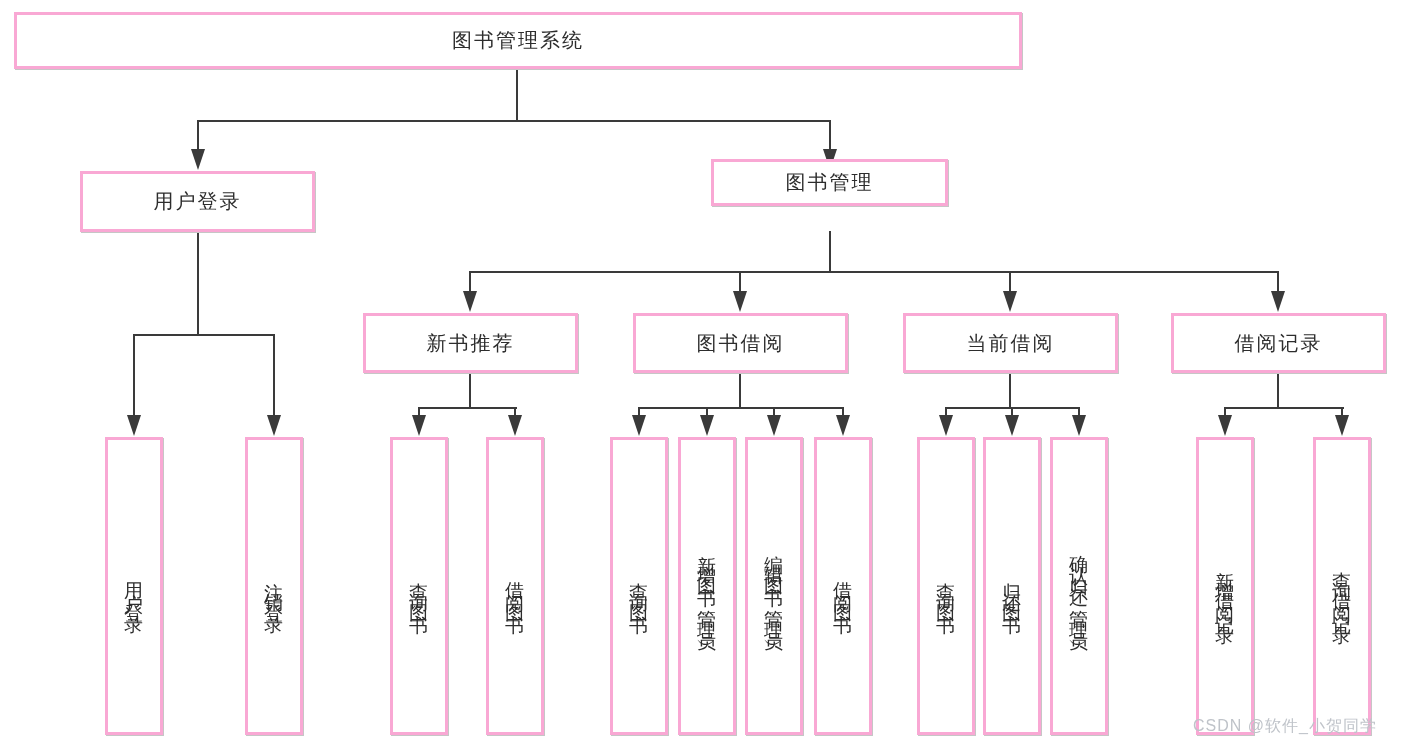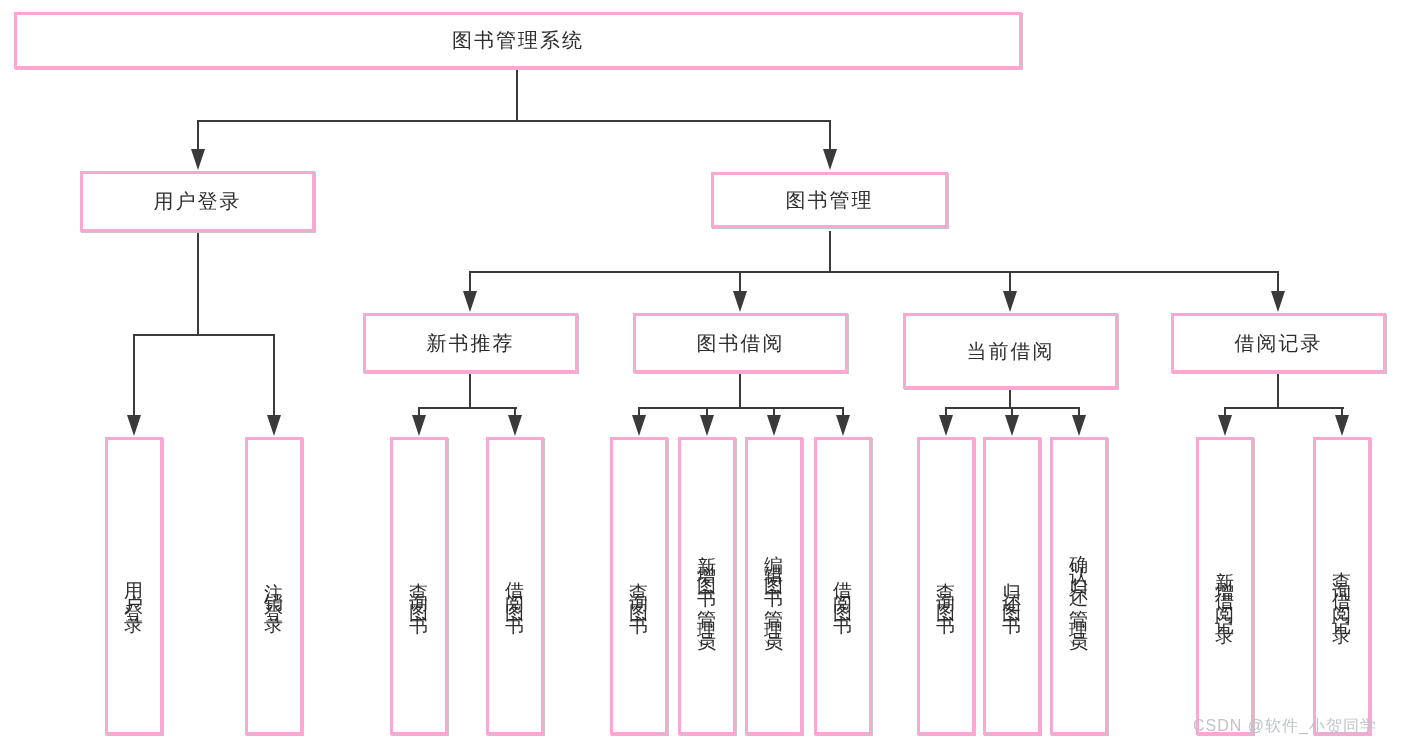--- a/index.html
+++ b/index.html
@@ -69,21 +69,21 @@
   <div class="node" style="left:14px; top:12px; width:1008px; height:57px;">图书管理系统</div>
 
   <div class="vline" style="left:516px; top:68px; height:53px;"></div>
   <div class="hline" style="left:197px; top:120px; width:634px;"></div>
   <div class="vline" style="left:197px; top:120px; height:31px;"></div>
   <div class="vline" style="left:829px; top:120px; height:31px;"></div>
   <div class="arrow" style="left:191px; top:149px;"></div>
   <div class="arrow" style="left:823px; top:149px;"></div>
 
   <div class="node" style="left:80px; top:171px; width:235px; height:61px;">用户登录</div>
-  <div class="node" style="left:711px; top:172px; width:237px; height:56px;">图书管理</div>
+  <div class="node" style="left:711px; top:159px; width:237px; height:47px;">图书管理</div>
 
   <div class="vline" style="left:197px; top:231px; height:105px;"></div>
   <div class="hline" style="left:133px; top:334px; width:142px;"></div>
   <div class="vline" style="left:133px; top:334px; height:83px;"></div>
   <div class="vline" style="left:273px; top:334px; height:83px;"></div>
   <div class="arrow" style="left:127px; top:415px;"></div>
   <div class="arrow" style="left:267px; top:415px;"></div>
 
   <div class="vline" style="left:829px; top:231px; height:42px;"></div>
   <div class="hline" style="left:469px; top:271px; width:810px;"></div>
@@ -91,21 +91,21 @@
   <div class="vline" style="left:739px; top:271px; height:22px;"></div>
   <div class="vline" style="left:1009px; top:271px; height:22px;"></div>
   <div class="vline" style="left:1277px; top:271px; height:22px;"></div>
   <div class="arrow" style="left:463px; top:291px;"></div>
   <div class="arrow" style="left:733px; top:291px;"></div>
   <div class="arrow" style="left:1003px; top:291px;"></div>
   <div class="arrow" style="left:1271px; top:291px;"></div>
 
   <div class="node" style="left:633px; top:313px; width:215px; height:60px;">图书借阅</div>
   <div class="node" style="left:363px; top:313px; width:215px; height:60px;">新书推荐</div>
-  <div class="node" style="left:903px; top:313px; width:215px; height:76px;">当前借阅</div>
+  <div class="node" style="left:903px; top:313px; width:215px; height:60px;">当前借阅</div>
   <div class="node" style="left:1171px; top:313px; width:215px; height:60px;">借阅记录</div>
 
   <div class="vline" style="left:469px; top:372px; height:37px;"></div>
   <div class="hline" style="left:418px; top:407px; width:99px;"></div>
   <div class="vline" style="left:418px; top:407px; height:10px;"></div>
   <div class="vline" style="left:514px; top:407px; height:10px;"></div>
   <div class="arrow" style="left:412px; top:415px;"></div>
   <div class="arrow" style="left:508px; top:415px;"></div>
 
   <div class="vline" style="left:739px; top:372px; height:37px;"></div>

